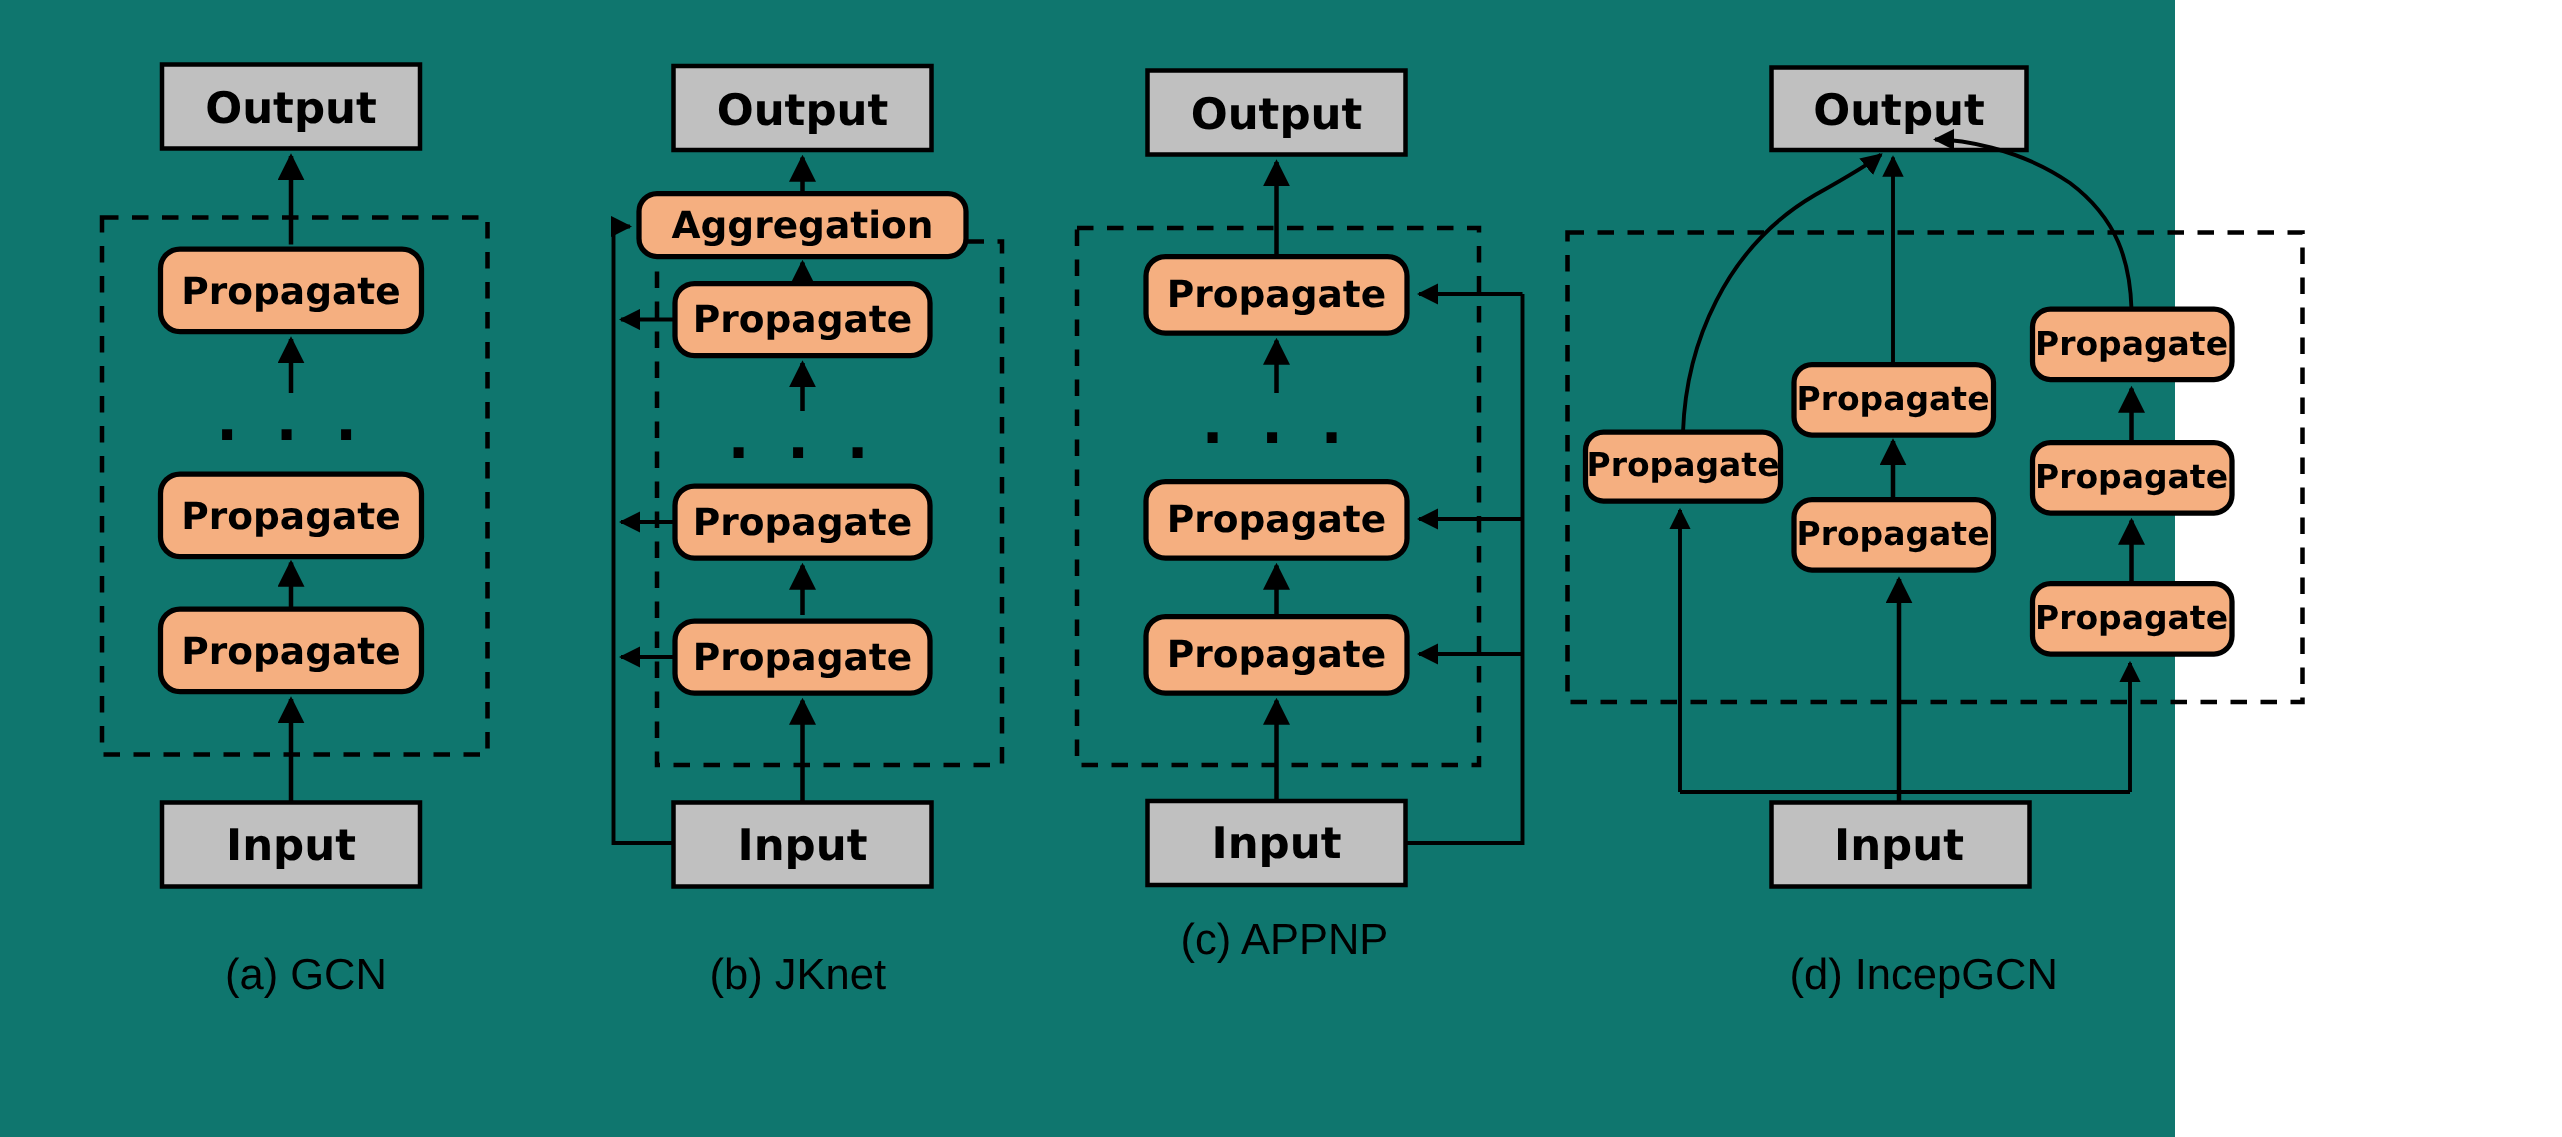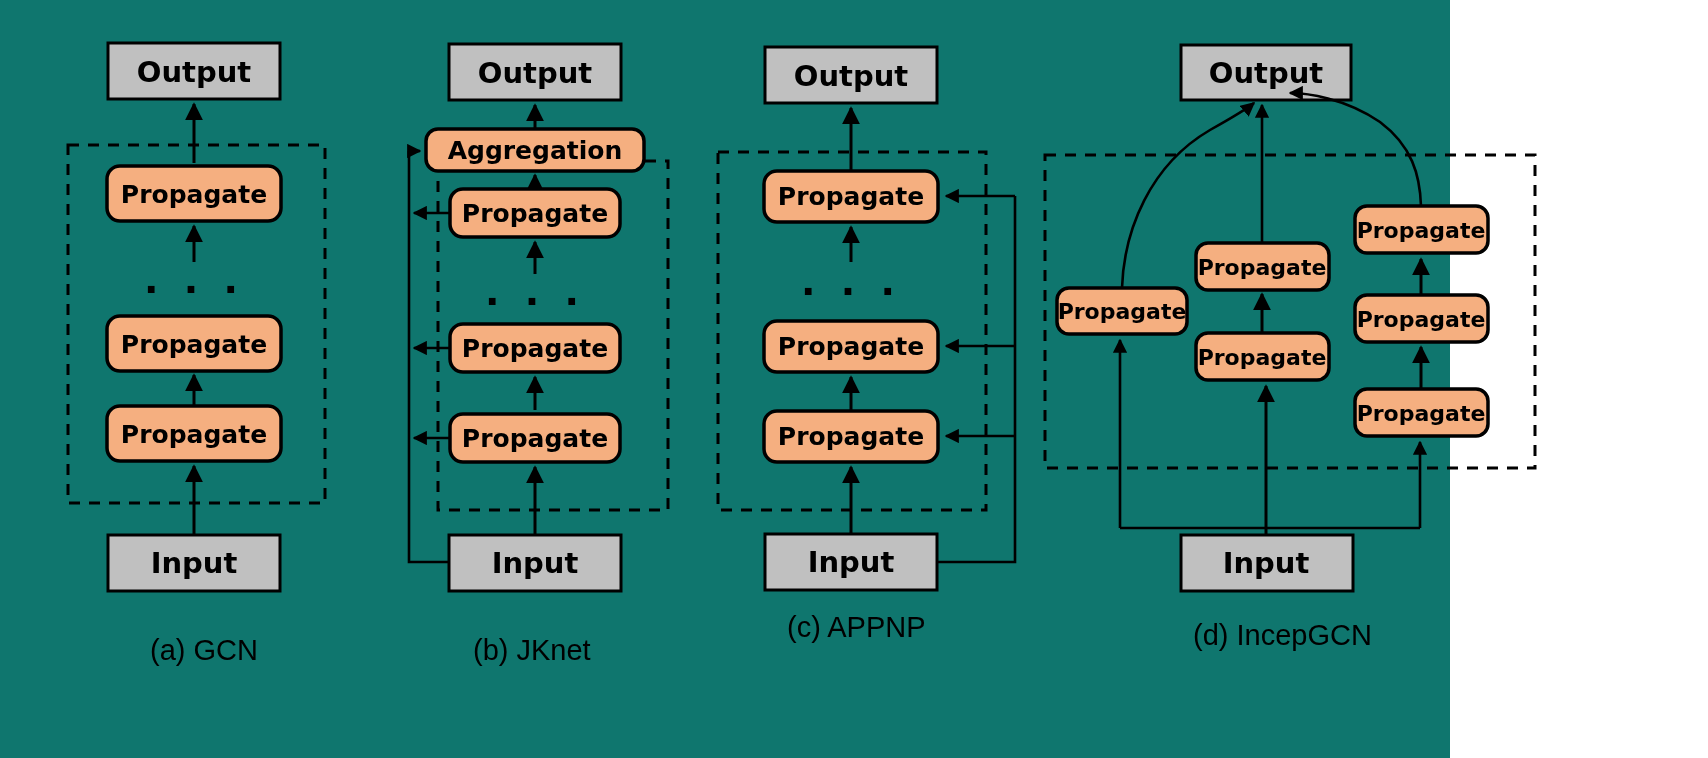--- a/index.html
+++ b/index.html
@@ -207,15 +207,15 @@
     <g>
       <rect x="1181" y="535" width="172" height="56" fill="#C0C0C0" stroke="#000" stroke-width="3"></rect>
       <text class="graytext" x="1266" y="563" font-size="29">Input</text>
     </g>
   </g>
 </svg>
 
 <div class="cap" style="left:150px;top:634px;">(a)  GCN</div>
 <div class="cap" style="left:473px;top:634px;">(b)  JKnet</div>
 <div class="cap" style="left:787px;top:611px;">(c)  APPNP</div>
-<div class="cap" style="left:1193px;top:619px;">(d) IncepGCN</div>
+<div class="cap" style="left:1193px;top:634px;">(d) IncepGCN</div>
 
 </div>
 
 </body></html>

